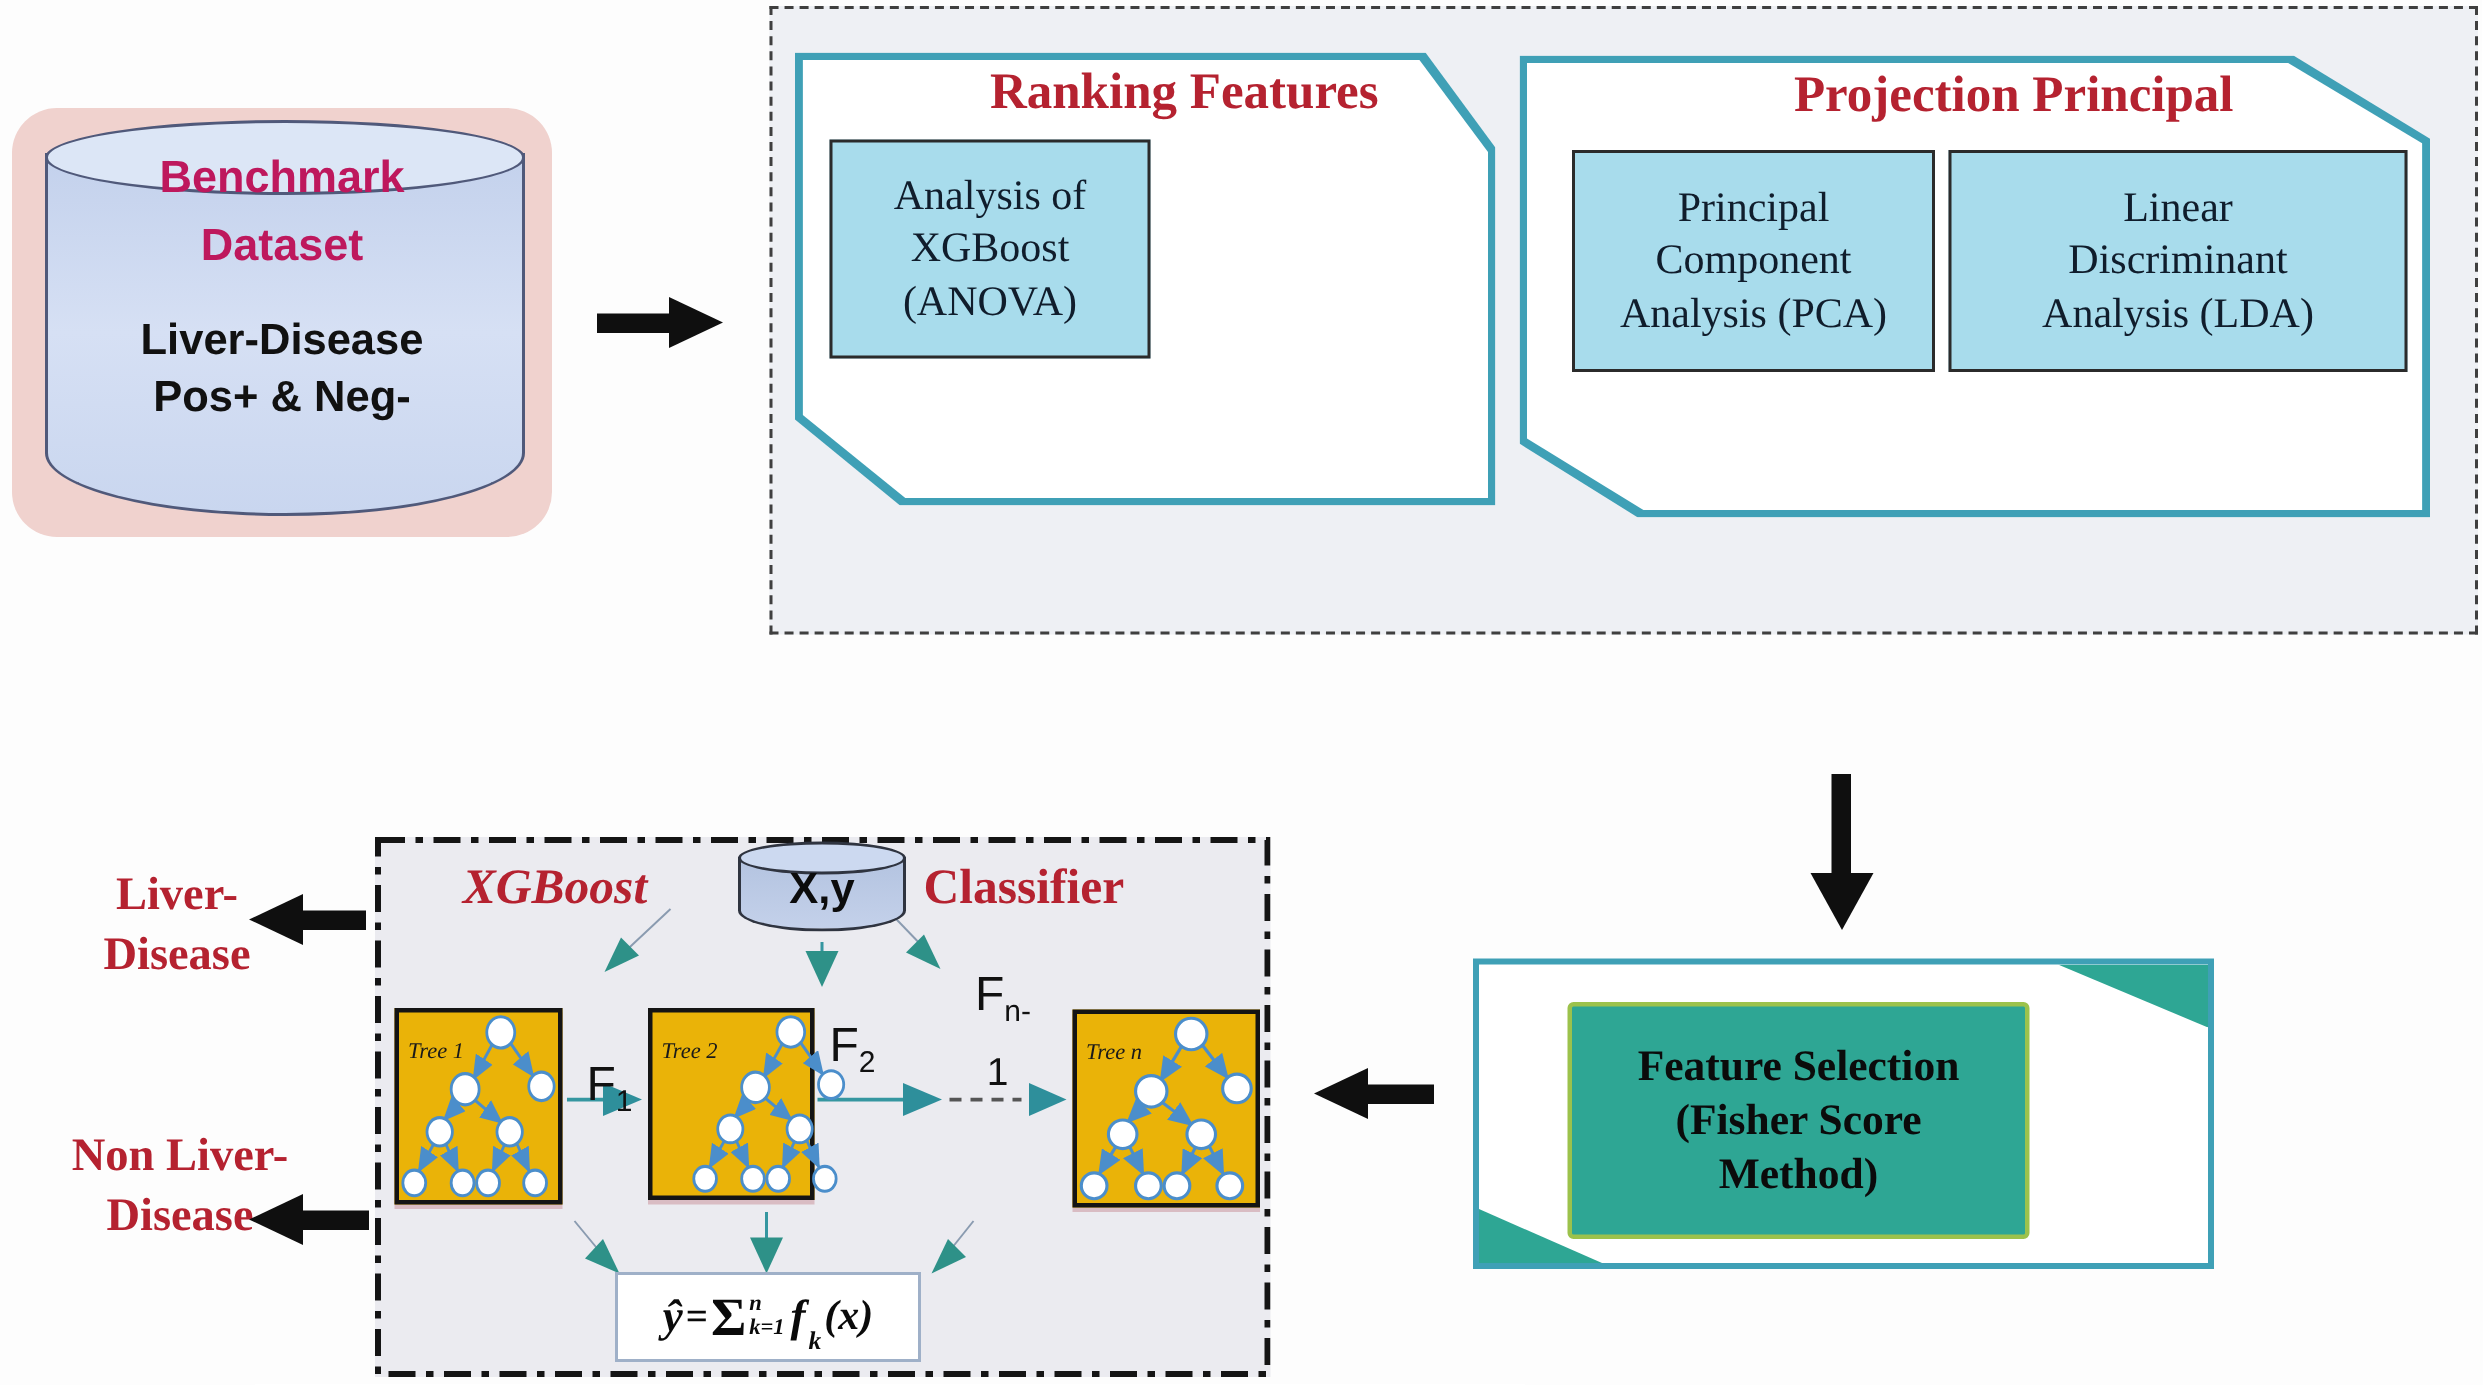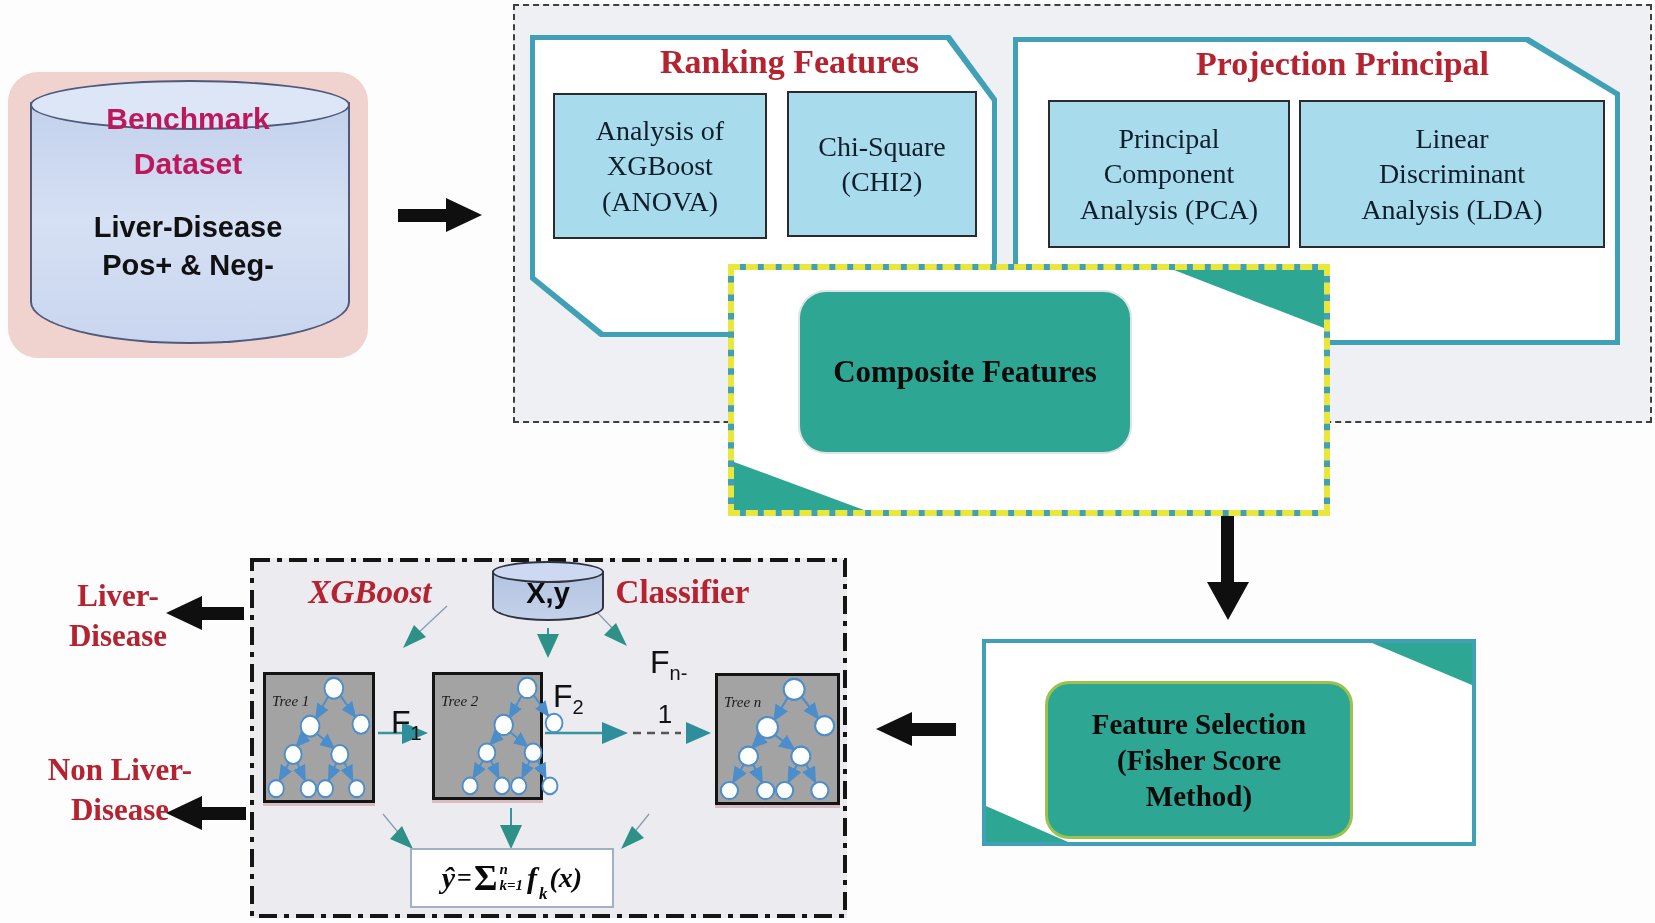--- a/index.html
+++ b/index.html
@@ -54,37 +54,37 @@
   .tri-tr2{right:0;top:0;width:100px;height:42px;clip-path:polygon(0 0,100% 0,100% 100%);}
   .tri-bl2{left:0;bottom:0;width:82px;height:36px;clip-path:polygon(0 0,0 100%,100% 100%);}
   .teal-pill{position:absolute;background:#2ea694;border-radius:26px;display:flex;
              align-items:center;justify-content:center;text-align:center;
              font-weight:bold;color:#0b0b0b;}
   .comp-pill{left:66px;top:22px;width:330px;height:160px;font-size:31px;box-shadow:0 0 0 2px #dfe3e6;}
 
   
   .fsel{left:982px;top:639px;width:494px;height:207px;background:#ffffff;
         border:4px solid #3fa0b6;box-sizing:border-box;z-index:2;}
-  .fsel-pill{left:59px;top:38px;width:302px;height:152px;font-size:29px;line-height:1.25;
-             border:3px solid #9cc24c;border-radius:24px;}
+  .fsel-pill{left:59px;top:25px;width:302px;height:152px;font-size:29px;line-height:1.25;
+             border:3px solid #9cc24c;border-radius:4px;}
   .fsel-pill span{display:inline-block;max-width:250px;}
 
   
   .xgb{left:250px;top:558px;width:597px;height:360px;background:#ebebf0;z-index:1;}
   .xgb-title{position:absolute;font-size:33px;font-weight:bold;color:#b52230;text-align:center;}
   .cyl2{position:absolute;left:242px;top:3px;width:112px;height:66px;z-index:3;}
   .cyl2-body{position:absolute;left:0;top:10px;width:112px;height:50px;
              background:linear-gradient(180deg,#b3c3e0,#c4d1ea);
              border-left:2px solid #2f3440;border-right:2px solid #2f3440;border-bottom:2px solid #2f3440;
              border-radius:0 0 50% 50% / 0 0 14px 14px;box-sizing:border-box;}
   .cyl2-top{position:absolute;left:0;top:0;width:112px;height:22px;background:#ccd9f0;
             border:2px solid #2f3440;border-radius:50%;box-sizing:border-box;}
   .cyl2-label{position:absolute;left:0;top:16px;width:112px;text-align:center;
               font-family:"Liberation Sans",sans-serif;font-weight:bold;font-size:29px;color:#0c0c0c;}
-  .treebox{position:absolute;background:#a3a3a3;border:3px solid #141414;box-sizing:border-box;
+  .treebox{position:absolute;background:#eab308;border:3px solid #141414;box-sizing:border-box;
            box-shadow:0 3px 0 rgba(195,130,140,.45);}
   .tree-label{position:absolute;left:6px;top:18px;font-style:italic;font-size:15px;color:#1a1a1a;}
   .flabel{position:absolute;font-family:"Liberation Sans",sans-serif;color:#111;font-size:32px;}
   .flabel sub{font-size:20px;}
   .fwrap{position:absolute;font-family:"Liberation Sans",sans-serif;font-size:26px;color:#111;text-align:center;}
   .formula-box{position:absolute;left:160px;top:290px;width:204px;height:60px;background:#ffffff;
                border:2px solid #9fb0c8;box-sizing:border-box;display:flex;align-items:center;
                justify-content:center;gap:2px;color:#0a0a0a;}
   .fx-yhat{font-size:30px;font-weight:bold;font-style:italic;}
   .fx-eq{font-size:26px;font-weight:bold;}
@@ -128,45 +128,34 @@
 
   <div class="abs panel"></div>
 
   <div class="abs cutbox cut-rank" style="left:530px;top:35px;width:467px;height:302px;">
     <div class="shape"></div>
     <div class="inner"></div>
     <div class="feat-title">Ranking Features</div>
     <div class="blue-box" style="left:23px;top:58px;width:214px;height:146px;">
       <span style="max-width:175px;">Analysis of XGBoost (ANOVA)</span>
     </div>
-    <div class="blue-box" style="left:257px;top:56px;width:190px;height:146px;">
-      <span style="max-width:160px;">Chi-Square (CHI2)</span>
-    </div>
   </div>
 
   <div class="abs cutbox cut-proj" style="left:1013px;top:37px;width:607px;height:308px;">
     <div class="shape"></div>
     <div class="inner"></div>
     <div class="feat-title">Projection Principal</div>
     <div class="blue-box" style="left:35px;top:63px;width:242px;height:148px;">
       <span style="max-width:212px;">Principal Component Analysis (PCA)</span>
     </div>
     <div class="blue-box" style="left:286px;top:63px;width:306px;height:148px;">
       <span style="max-width:205px;">Linear Discriminant Analysis (LDA)</span>
     </div>
   </div>
 
-  <div class="abs composite">
-    <div class="white"></div>
-    <div class="tri tri-tr"></div>
-    <div class="tri tri-bl"></div>
-    <div class="teal-pill comp-pill">
-      <span>Composite Features</span>
-    </div>
-  </div>
 
   <div style="position:absolute;z-index:7;">
     <div class="shaft" style="left:1221px;top:516px;width:13px;height:68px;"></div>
     <div class="ah-down" style="left:1207px;top:582px;"></div>
   </div>
 
   <div class="abs fsel">
     <div class="tri tri-tr2"></div>
     <div class="tri tri-bl2"></div>
     <div class="teal-pill fsel-pill">

